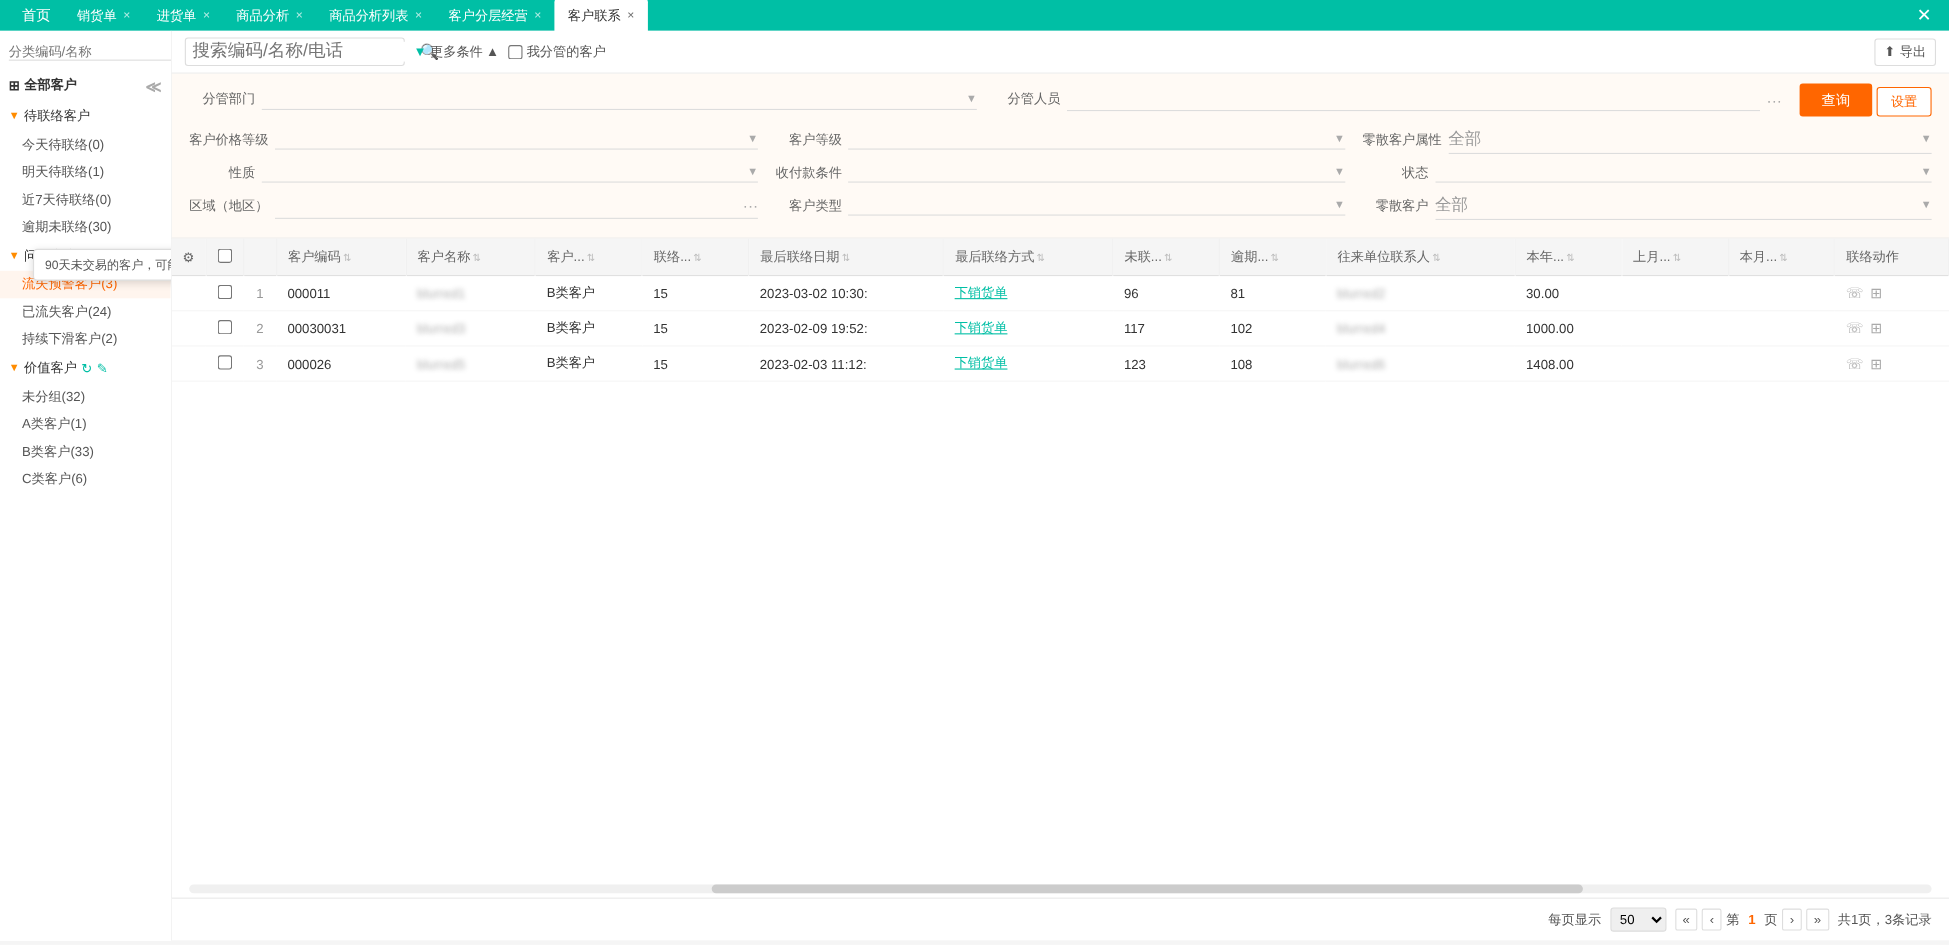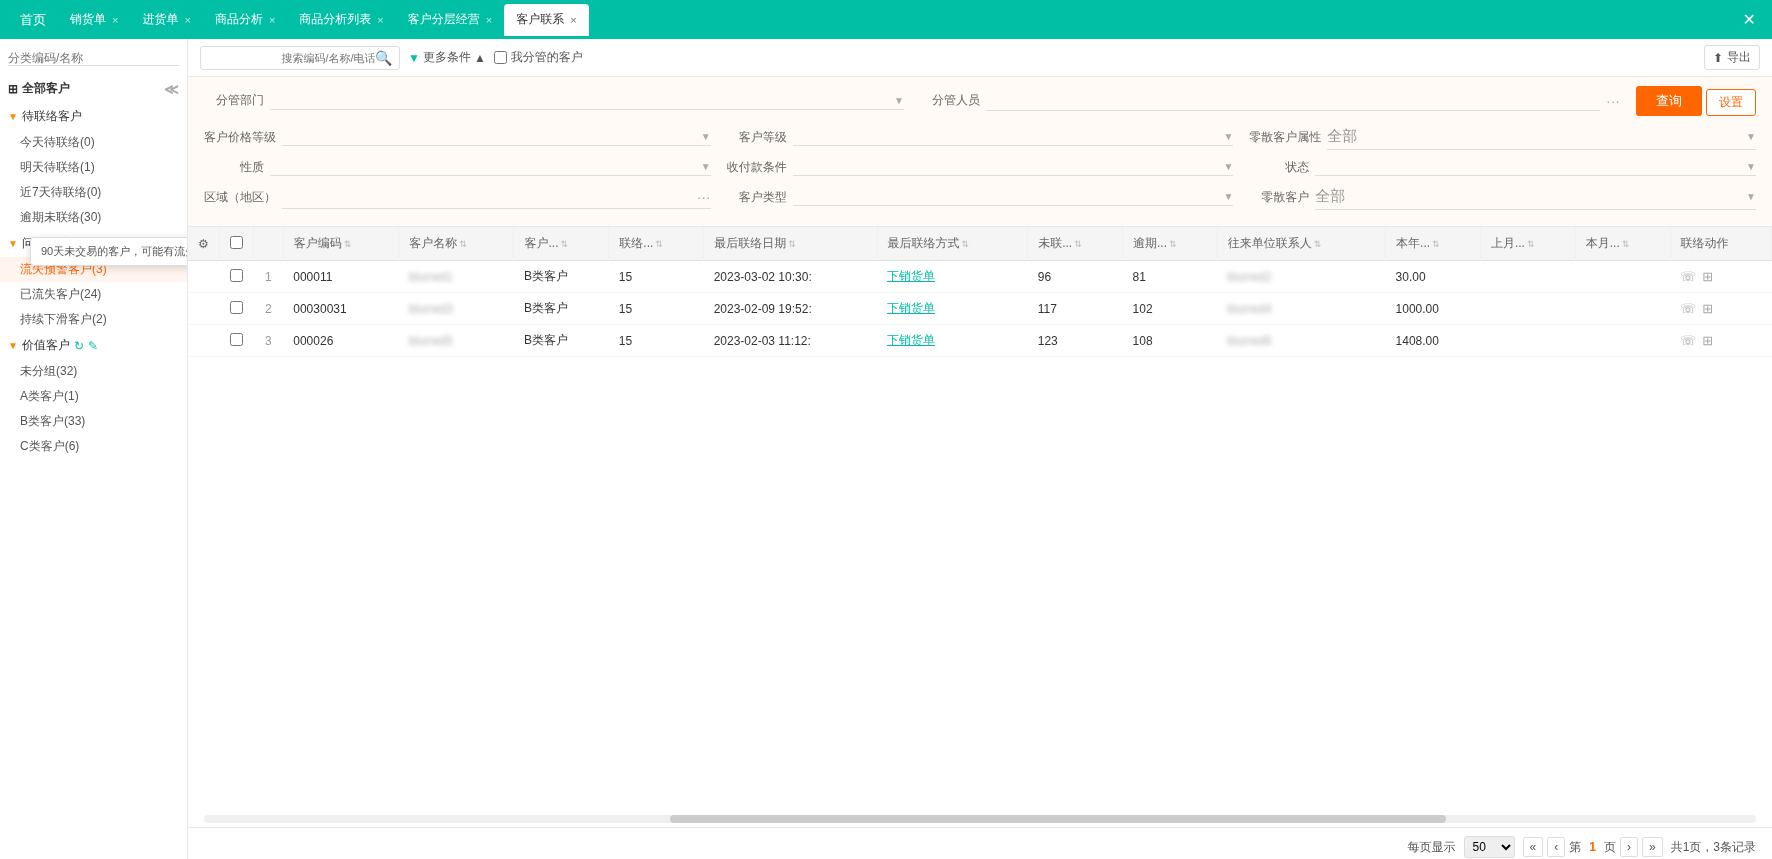--- a/index.html
+++ b/index.html
@@ -1,21 +1,21 @@
 <!DOCTYPE html>
 <html><head>
   <meta charset="utf-8">
   <style>
     * { box-sizing: border-box; margin: 0; padding: 0; font-family: 'Microsoft YaHei', Arial, sans-serif; font-size: 12px; }
     body { background: #f5f5f5; overflow: hidden; }
 
     
     .top-nav {
       background: #00bfa5;
-      height: 39px;
+      height: 28px;
       display: flex;
       align-items: center;
       padding: 0 8px;
       color: white;
     }
     .nav-tab {
       display: flex;
       align-items: center;
       padding: 0 12px;
       height: 32px;
@@ -53,21 +53,21 @@
 
     
     .main-layout {
       display: flex;
       height: calc(100vh - 32px);
       background: white;
     }
 
     
     .sidebar {
-      width: 188px;
+      width: 156px;
       background: white;
       border-right: 1px solid #e8e8e8;
       overflow-y: auto;
       flex-shrink: 0;
       padding: 8px 0;
     }
     .sidebar-search {
       display: flex;
       align-items: center;
       padding: 4px 8px;
@@ -160,24 +160,23 @@
       display: flex;
       align-items: center;
       border: 1px solid #ddd;
       border-radius: 3px;
       padding: 3px 6px;
       width: 200px;
     }
     .search-input-wrap input {
       border: none;
       outline: none;
-      font-size: 11px;
+      font-size: 16px;
       color: #a21caf;
       flex: 1;
-      text-align: right;
     }
     .search-btn {
       color: #00bfa5;
       cursor: pointer;
       font-size: 14px;
     }
     .more-conditions {
       display: flex;
       align-items: center;
       color: #555;

